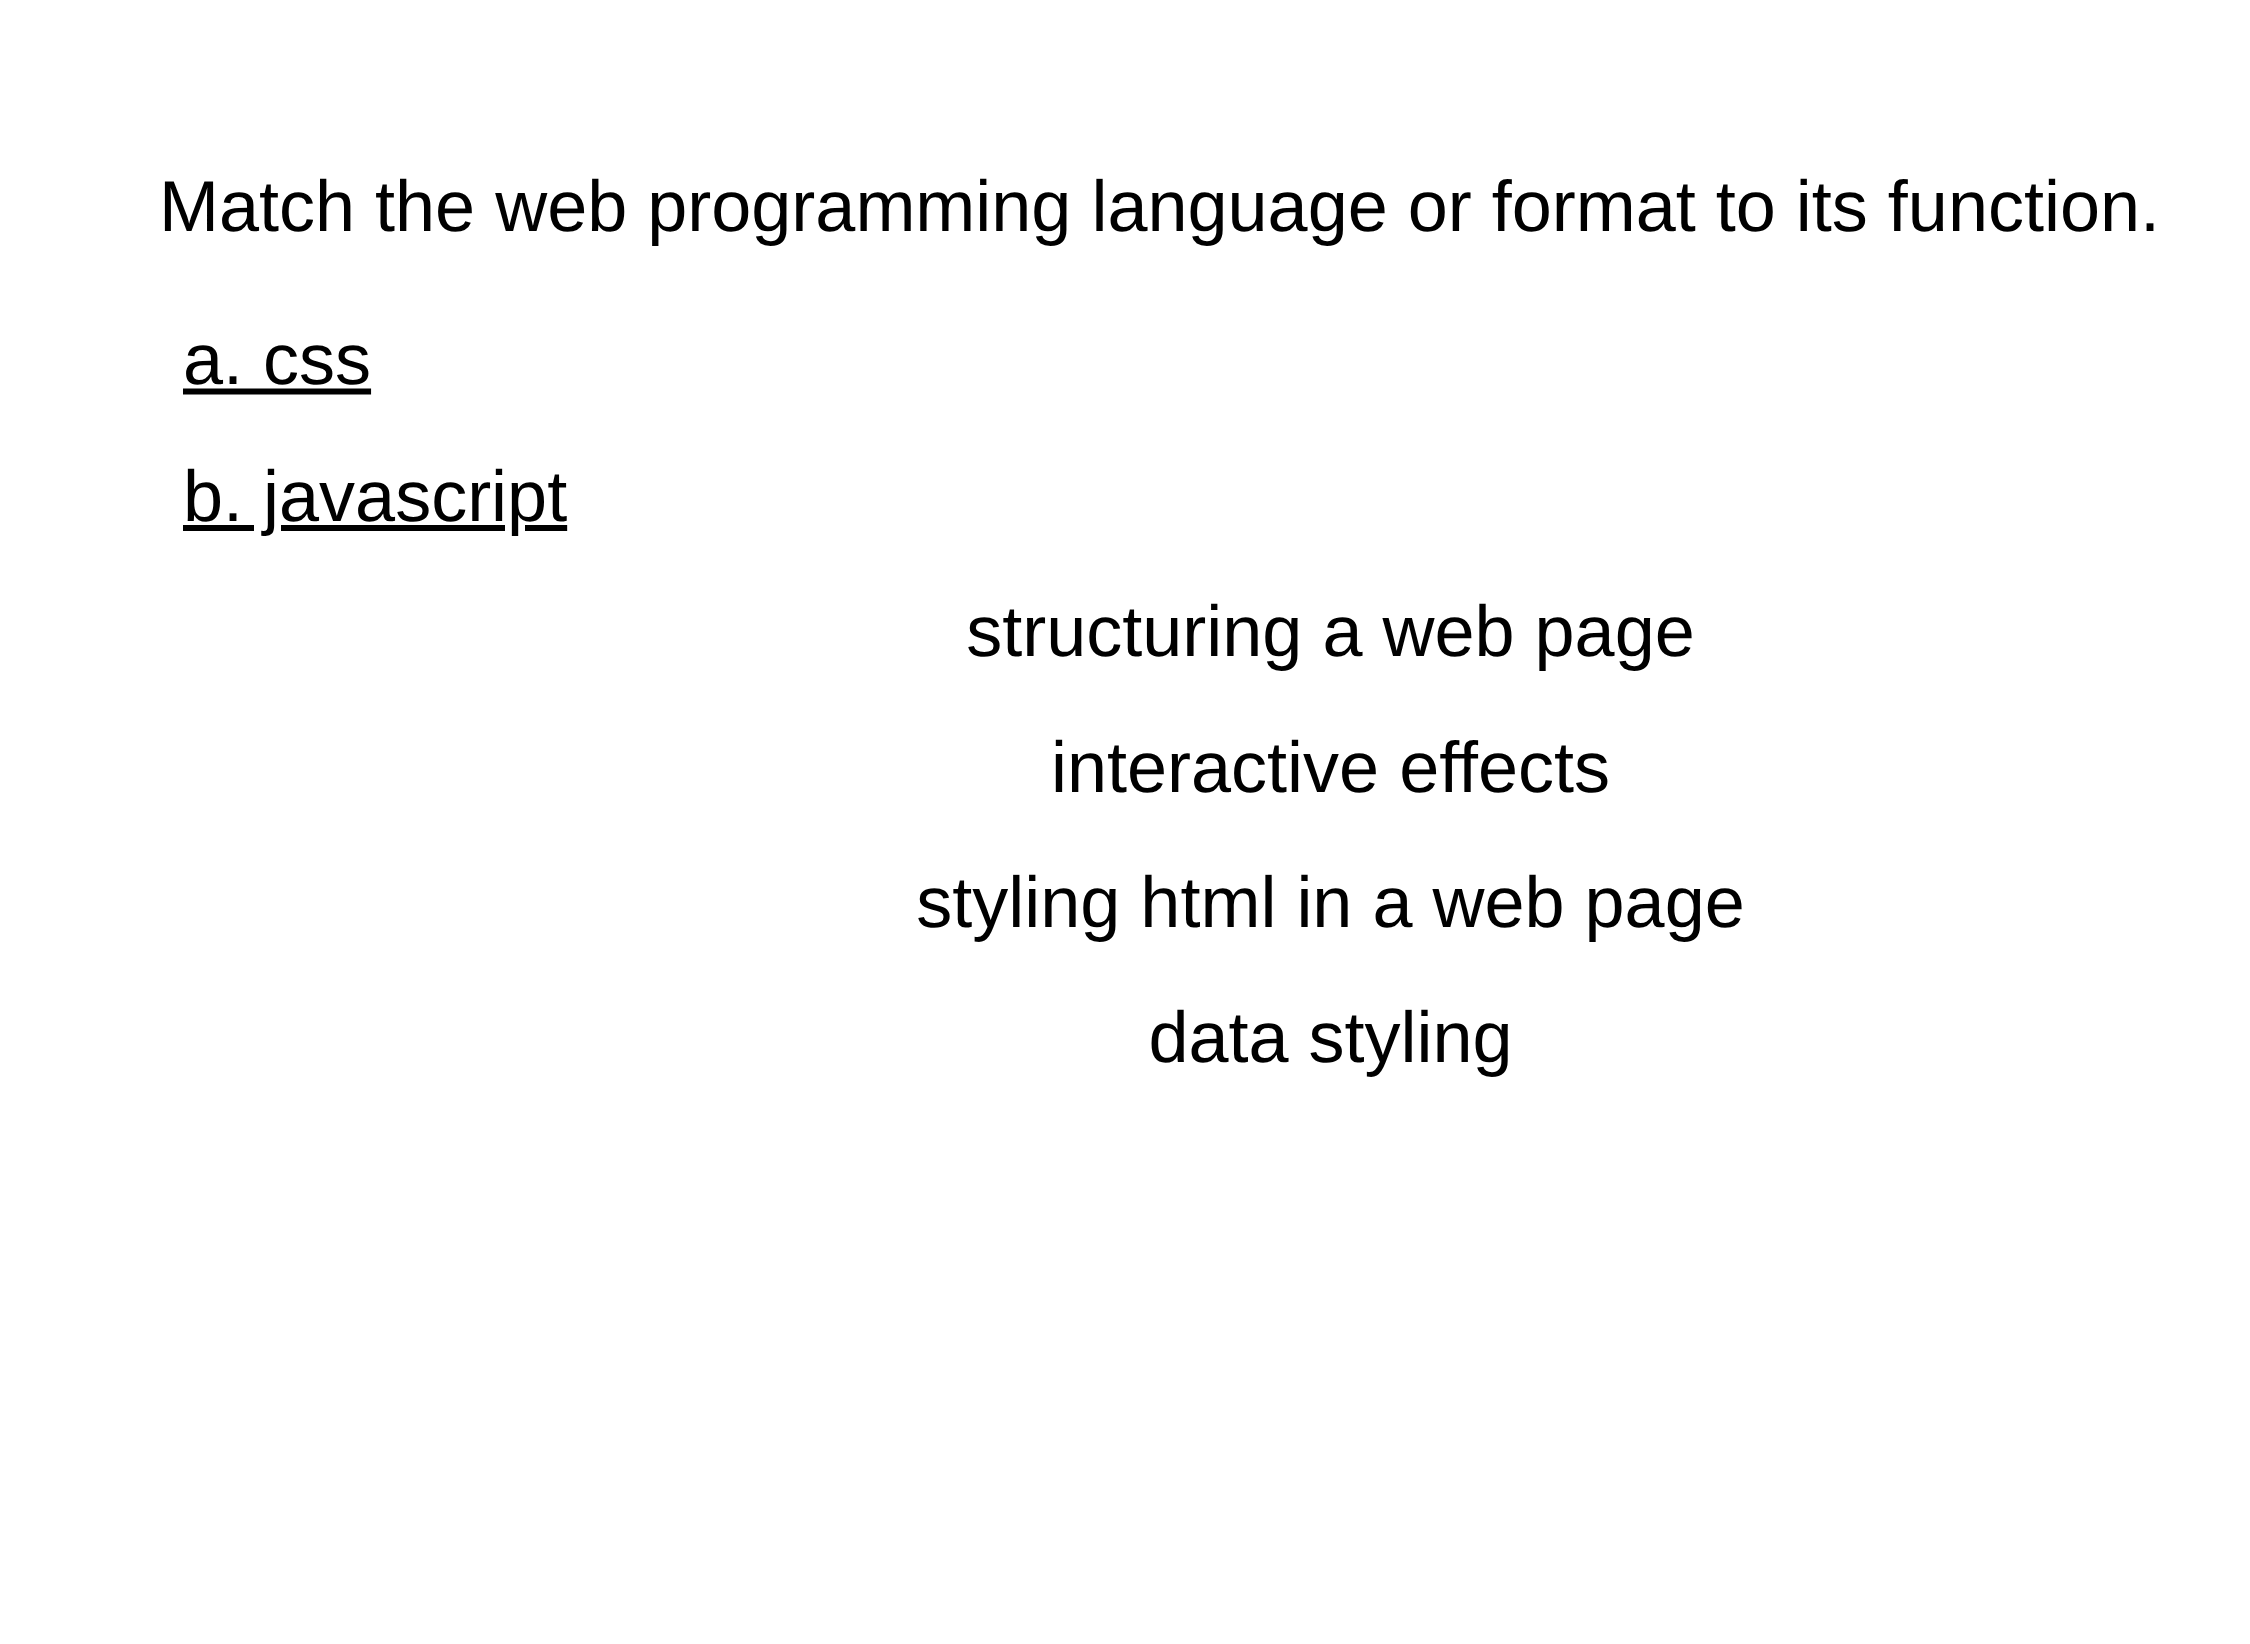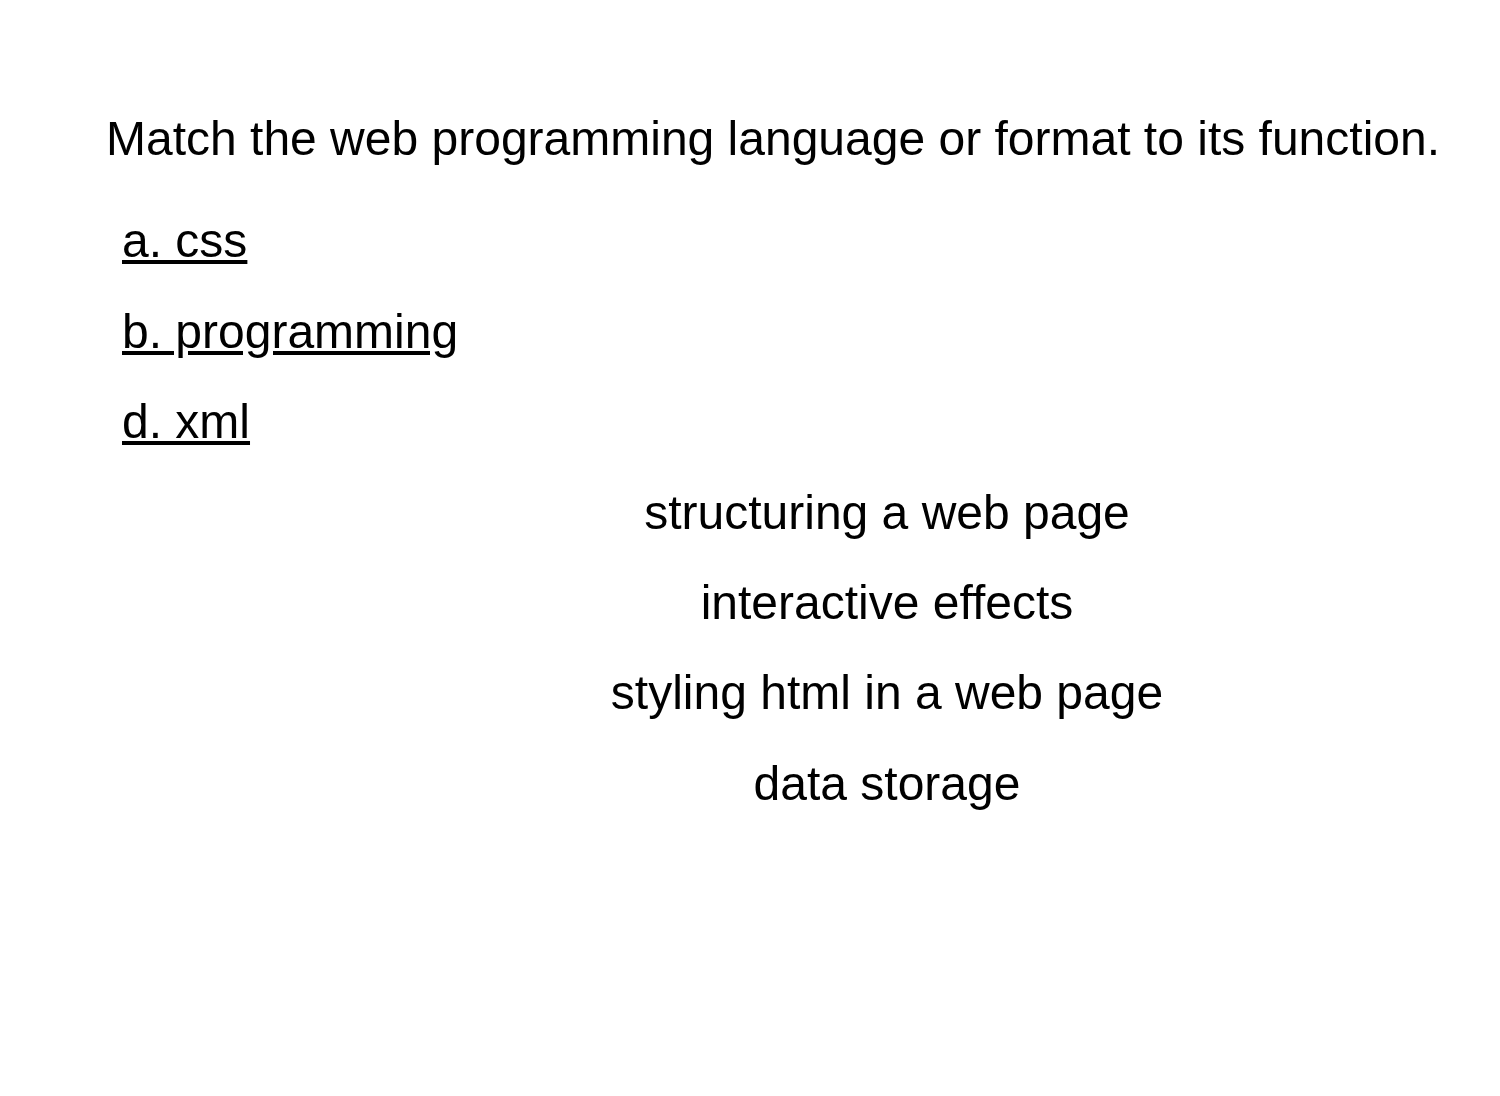--- a/index.html
+++ b/index.html
@@ -37,22 +37,21 @@
       margin-bottom: 2px;
     }
   </style>
 </head>
 <body>
 
 <div class="question-stem">Match the web programming language or format to its function.</div>
 
 <div class="options">
   <div class="option-line">a. css</div>
-  <div class="option-line">b. programming</div>
-  <div class="option-line">d. xml</div>
+  <div class="option-line">b. javascript</div>
 </div>
 
 <div class="functions">
   <div class="function-line">structuring a web page</div>
   <div class="function-line">interactive effects</div>
   <div class="function-line">styling html in a web page</div>
-  <div class="function-line">data storage</div>
+  <div class="function-line">data styling</div>
 </div>
 
 </body></html>

